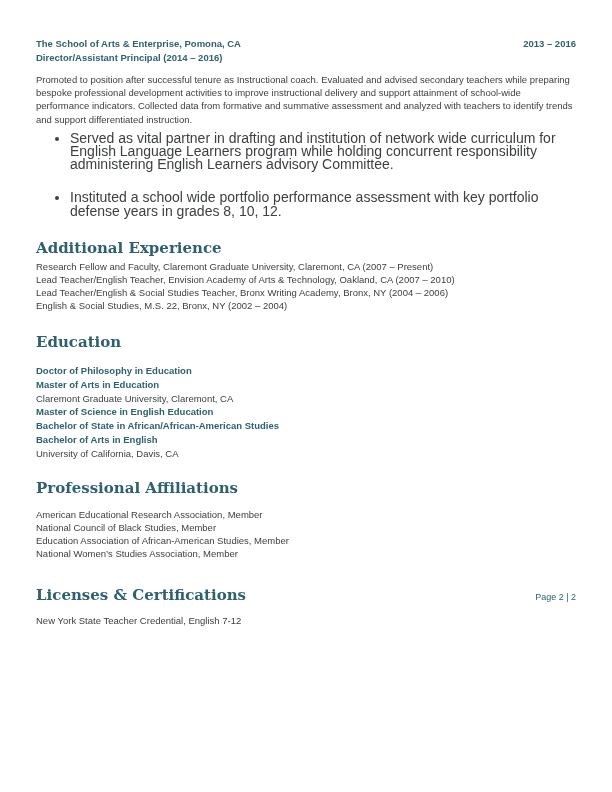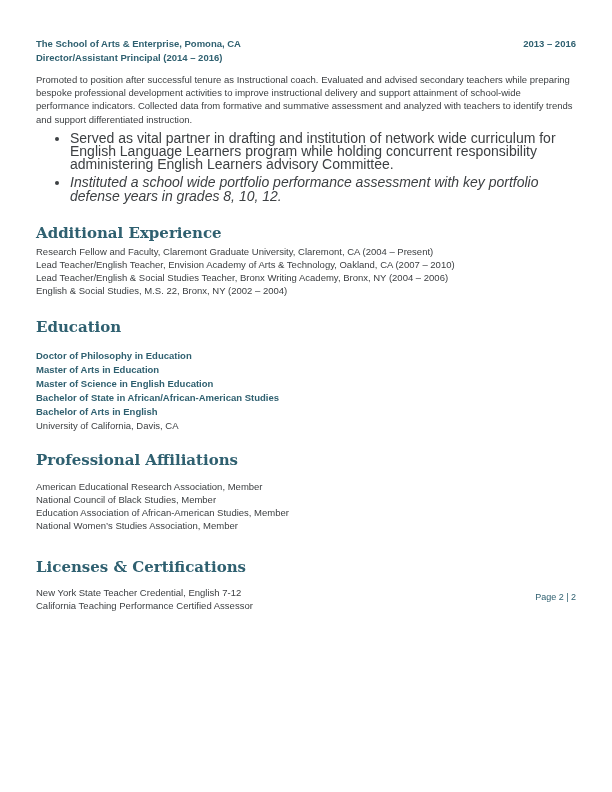--- a/index.html
+++ b/index.html
@@ -34,21 +34,21 @@
   ul.bullets {
     margin: 6px 0 0 0;
     padding: 0 0 0 34px;
     list-style: disc outside;
   }
   ul.bullets li {
     font-size: 14px;
     line-height: 13.2px;
     color: #3d4043;
   }
-  ul.bullets li + li { margin-top: 5px; font-style: italic; }
+  ul.bullets li + li { margin-top: 20px; }
   .section-heading {
     font-family: "DejaVu Serif", "Liberation Serif", serif;
     font-weight: bold;
     font-size: 15px;
     line-height: 18px;
     color: #2f6070;
     margin: 0;
   }
   .mt-exp  { margin-top: 21px; }
   .mt-edu  { margin-top: 21px; }
@@ -98,30 +98,31 @@
 
   <p class="summary">Promoted to position after successful tenure as Instructional coach. Evaluated and advised secondary teachers while preparing bespoke professional development activities to improve instructional delivery and support attainment of school-wide performance indicators. Collected data from formative and summative assessment and analyzed with teachers to identify trends and support differentiated instruction.</p>
 
   <ul class="bullets">
     <li>Served as vital partner in drafting and institution of network wide curriculum for English Language Learners program while holding concurrent responsibility administering English Learners advisory Committee.</li>
     <li>Instituted a school wide portfolio performance assessment with key portfolio defense years in grades 8, 10, 12.</li>
   </ul>
 
   <h2 class="section-heading mt-exp">Additional Experience</h2>
   <div class="plain-lines">
-    <div class="line">Research Fellow and Faculty, Claremont Graduate University, Claremont, CA  (2004 – Present)</div>
+    <div class="line">Research Fellow and Faculty, Claremont Graduate University, Claremont, CA  (2007 – Present)</div>
     <div class="line">Lead Teacher/English Teacher, Envision Academy of Arts &amp; Technology, Oakland, CA (2007 – 2010)</div>
     <div class="line">Lead Teacher/English &amp; Social Studies Teacher, Bronx Writing Academy, Bronx, NY (2004 – 2006)</div>
     <div class="line">English &amp; Social Studies, M.S. 22, Bronx, NY (2002 – 2004)</div>
   </div>
 
   <h2 class="section-heading mt-edu">Education</h2>
   <div class="edu-entry first">
     <div class="degree">Doctor of Philosophy in Education</div>
     <div class="degree">Master of Arts in Education</div>
+    <div class="institution">Claremont Graduate University, Claremont, CA</div>
   </div>
   <div class="edu-entry">
     <div class="degree">Master of Science in English Education</div>
   </div>
   <div class="edu-entry">
     <div class="degree">Bachelor of State in African/African-American Studies</div>
     <div class="degree">Bachelor of Arts in English</div>
     <div class="institution">University of California, Davis, CA</div>
   </div>
 

